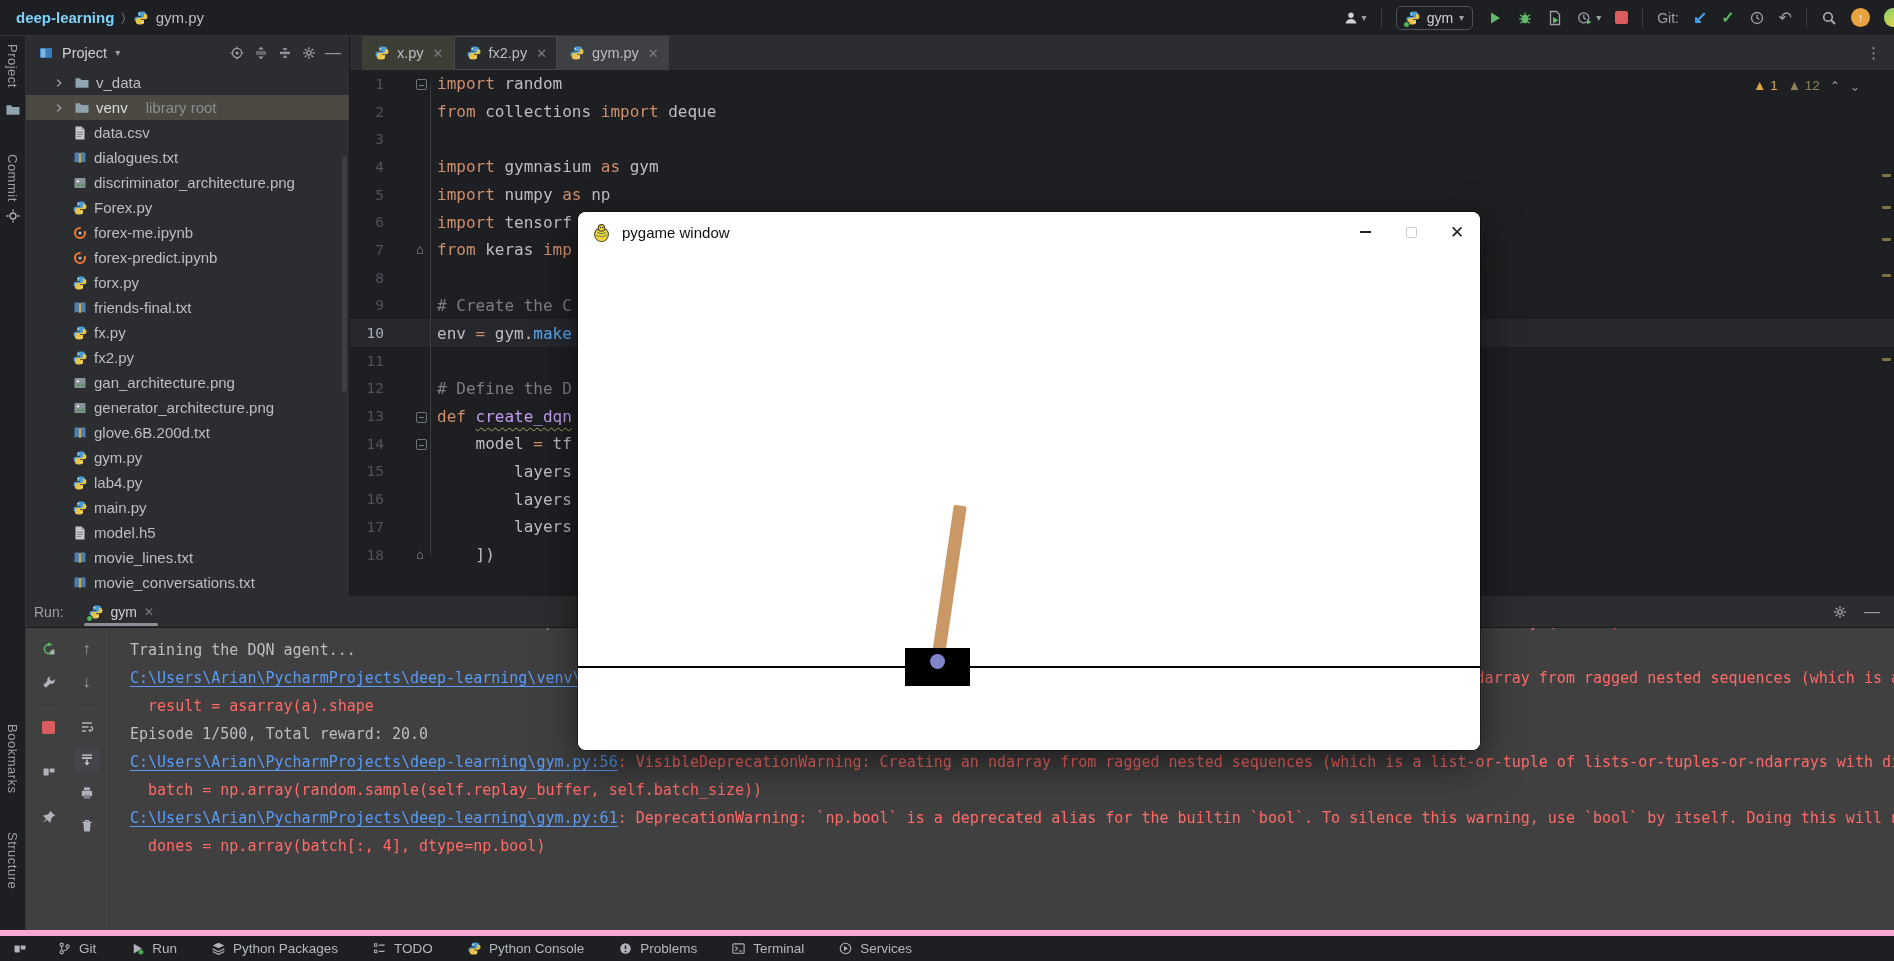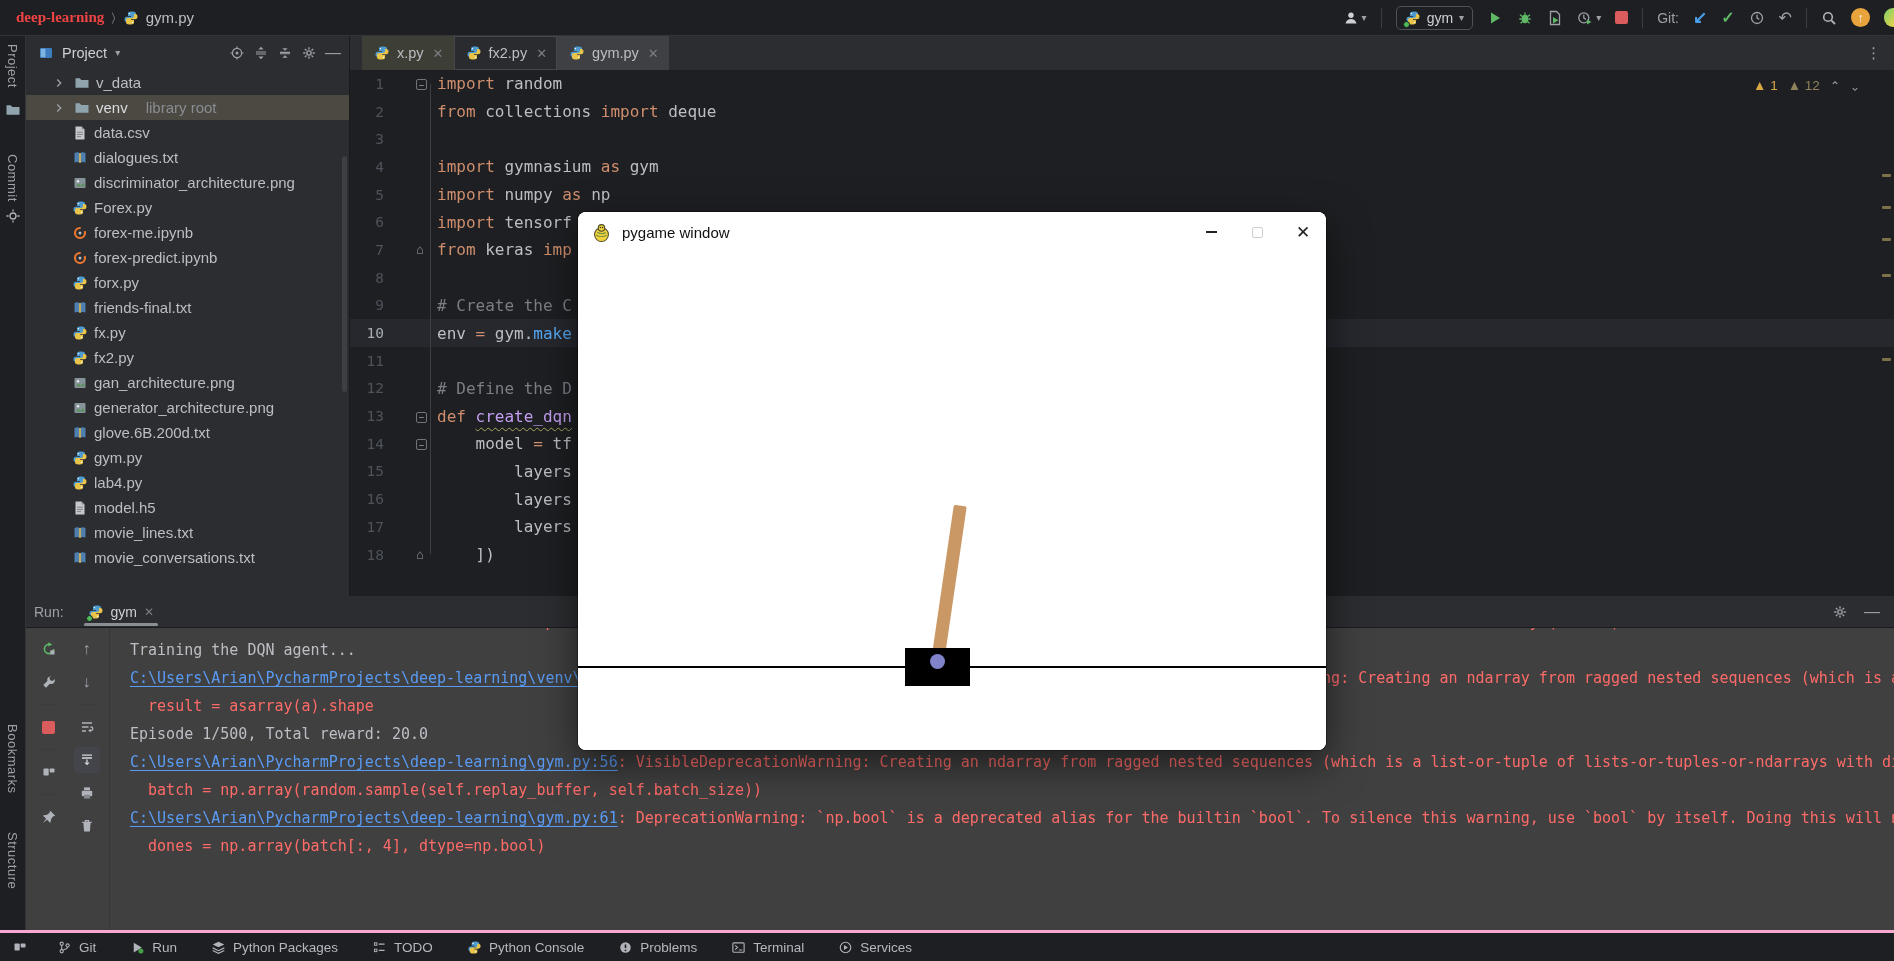--- a/index.html
+++ b/index.html
@@ -7,21 +7,21 @@
               font-family:"Liberation Sans", sans-serif; color:#bcbec4; }
   svg { display:block; }
   i.ic { display:inline-flex; width:16px; height:16px; flex:0 0 auto; }
   i.ic svg { width:100%; height:100%; }
 
   
   #toolbar { position:absolute; left:0; top:0; width:1894px; height:36px;
              background:#1e1f22; border-bottom:1px solid #323438;
              display:flex; align-items:center; }
   #breadcrumb { display:flex; align-items:center; gap:7px; padding-left:16px; font-size:15px; }
-  #breadcrumb .proj { font-weight:bold; color:#ef4444;font-family:Liberation Serif, serif; }
+  #breadcrumb .proj { font-weight:bold; color:#7dd3fc; }
   #breadcrumb .sep { color:#6f737a; font-size:13px; }
   #tb-right { margin-left:auto; display:flex; align-items:center; gap:14px; padding-right:10px; height:100%; }
   .tb-btn { display:flex; align-items:center; gap:3px; cursor:default; }
   .tb-sep { width:1px; height:20px; background:#3a3c40; }
   #run-config { display:flex; align-items:center; gap:6px; border:1px solid #4e5157;
                 border-radius:5px; padding:3px 8px; font-size:14px; color:#ced0d6; }
   .pydot { position:relative; display:inline-flex; }
   .pydot .dot { position:absolute; left:-2px; bottom:-2px; width:7px; height:7px;
                 border-radius:50%; background:#4fbb58; border:1px solid #1e1f22; }
   .stopbox { width:13px; height:13px; background:#db5c5c; border-radius:2px; }
@@ -111,26 +111,26 @@
 
   #console { flex:1; overflow:hidden; padding-left:20px;
              font-family:"DejaVu Sans Mono", monospace; font-size:15px; }
   .lrow { height:28px; line-height:28px; white-space:pre; }
   .lrow:first-child { margin-top:-20px; }
   .e { color:#ff6b68; } .pl { color:#bcbec4; }
   .l { color:#599bf5; text-decoration:underline; text-underline-offset:3px; }
 
   
   #statusbar { position:absolute; left:0; top:930px; width:1894px; height:31px; background:#1e1f22;
-               border-top:3px solid #f9a8d4; display:flex; align-items:center; gap:0; font-size:13.5px; color:#b4b8bf; }
+               border-top:6px solid #f9a8d4; display:flex; align-items:center; gap:0; font-size:13.5px; color:#b4b8bf; }
   #statusbar .corner { width:40px; display:flex; justify-content:center; }
   .sb-item { display:flex; align-items:center; gap:7px; padding:0 17px; height:100%; }
 
   
-  #pygame { position:absolute; left:578px; top:212px; width:748px; height:538px; z-index:50;
+  #pygame { position:absolute; left:578px; top:212px; width:902px; height:538px; z-index:50;
             background:#fff; border-radius:8px; box-shadow:0 14px 40px rgba(0,0,0,.55), 0 0 0 1px rgba(0,0,0,.35);
             overflow:hidden; }
   #pg-titlebar { height:40px; background:#fff; display:flex; align-items:center; padding-left:13px; gap:10px; }
   #pg-title { font-size:15px; color:#111; }
   #pg-btns { margin-left:auto; display:flex; align-items:center; height:100%; }
   .pg-btn { width:46px; height:100%; display:flex; align-items:center; justify-content:center; }
   .pg-min { width:11px; height:1.6px; background:#222; }
   .pg-max { width:11px; height:11px; border:1.4px solid #cfcfcf; border-radius:2px; }
   .pg-x { font-size:17px; color:#222; line-height:1; }
   #pg-canvas { position:relative; width:100%; height:498px; background:#fff; }
@@ -483,20 +483,31 @@
             <path d="M8 14.5c2 0 3-.8 3-2.2V10H8v-.8h4.2c1.6 0 2.3-1.2 2.3-2.7S13.7 4 12.2 4H11v1.8C11 7.2 10 8 8.5 8H5c-1.3 0-2 .8-2 2v2.3c0 1.4 1.5 2.2 3.2 2.2z" fill="#e9c44b"></path>
             <circle cx="6.4" cy="3.6" r=".7" fill="#fff"></circle>
             <circle cx="9.6" cy="12.4" r=".7" fill="#fff"></circle>
           </svg>
         </i>
         <span class="lbl">lab4.py</span>
       </div>
       <div class="trow file">
         <i class="ic">
           <svg viewBox="0 0 16 16" xmlns="http://www.w3.org/2000/svg">
+            <path d="M8 1.5c-2 0-3 .8-3 2.2V6h3v.8H3.8C2.2 6.8 1.5 8 1.5 9.5S2.3 12 3.8 12H5v-1.8C5 8.8 6 8 7.5 8H11c1.3 0 2-.8 2-2V3.7C13 2.3 11.5 1.5 9.8 1.5z" fill="#4f9bd0"></path>
+            <path d="M8 14.5c2 0 3-.8 3-2.2V10H8v-.8h4.2c1.6 0 2.3-1.2 2.3-2.7S13.7 4 12.2 4H11v1.8C11 7.2 10 8 8.5 8H5c-1.3 0-2 .8-2 2v2.3c0 1.4 1.5 2.2 3.2 2.2z" fill="#e9c44b"></path>
+            <circle cx="6.4" cy="3.6" r=".7" fill="#fff"></circle>
+            <circle cx="9.6" cy="12.4" r=".7" fill="#fff"></circle>
+          </svg>
+        </i>
+        <span class="lbl">main.py</span>
+      </div>
+      <div class="trow file">
+        <i class="ic">
+          <svg viewBox="0 0 16 16" xmlns="http://www.w3.org/2000/svg">
             <path d="M3.5 1.5h6l3 3v10h-9z" fill="#c6c8cc"></path>
             <path d="M9.5 1.5v3h3z" fill="#8f9298"></path>
             <path d="M5 7.2h6M5 9.4h6M5 11.6h4" stroke="#7e8288" stroke-width="1"></path>
           </svg>
         </i>
         <span class="lbl">model.h5</span>
       </div>
       <div class="trow file">
         <i class="ic">
           <svg viewBox="0 0 16 16" xmlns="http://www.w3.org/2000/svg">

